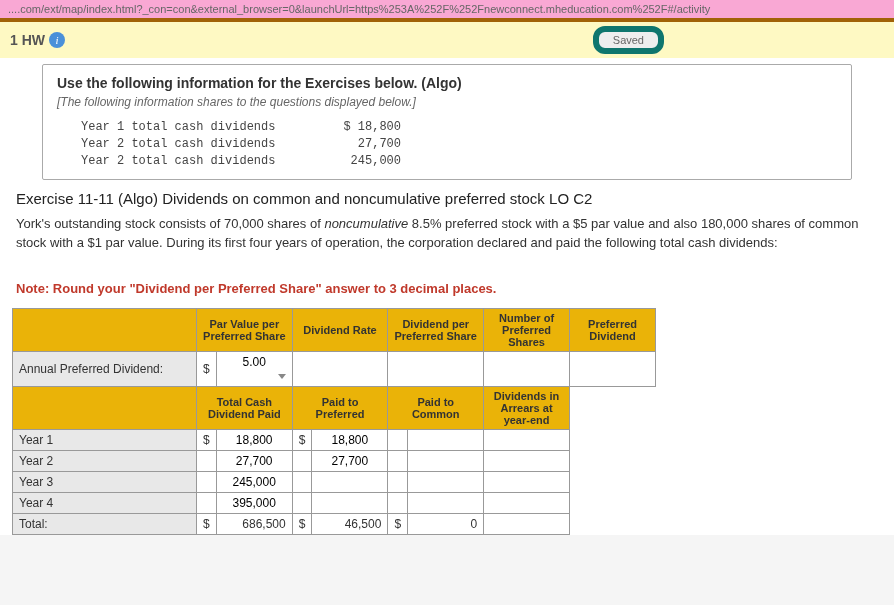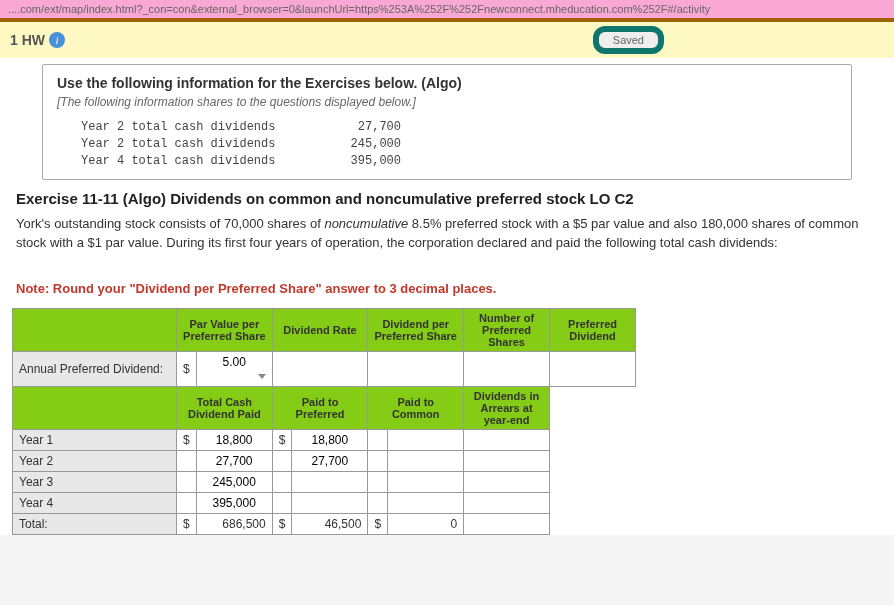--- a/index.html
+++ b/index.html
@@ -80,21 +80,21 @@
       font-family: "Courier New", monospace;
       font-size: 12px;
       color: #444;
       margin-left: 24px;
       line-height: 1.4;
     }
     .data-row { display: flex; }
     .data-label { width: 230px; }
     .data-val { width: 90px; text-align: right; }
     .ex-title {
-      font-weight: bold;
+      font-weight: normal;
       font-size: 15px;
       color: #222;
       margin: 10px 4px 8px 4px;
     }
     .ex-body {
       font-size: 13px;
       color: #333;
       line-height: 1.4;
       margin: 0 4px 10px 4px;
     }
@@ -105,30 +105,30 @@
       margin-top: 6px;
       background: #fff;
       font-size: 12px;
     }
     table.div-table th, table.div-table td {
       border: 1px solid #999;
       padding: 3px 6px;
       vertical-align: middle;
     }
     table.div-table th {
-      background: #84cc16;
+      background: #eab308;
       font-weight: bold;
       text-align: center;
       font-size: 11px;
     }
     .row-label {
       background: #e8e8e8;
       font-weight: normal;
       text-align: left;
-      width: 164px;
+      width: 184px;
     }
     .cur { text-align: left; width: 16px; padding-right:0;}
     .num { text-align: right; width: 76px; }
     .num-input {
       width: 100%;
       border: none;
       text-align: center;
       font-size: 12px;
       background: transparent;
       padding: 0;
@@ -156,30 +156,30 @@
   <span class="saved-badge">Saved</span>
 </div>
 
 <div class="content">
 
   <div class="info-box">
     <div class="info-title">Use the following information for the Exercises below. (Algo)</div>
     <div class="info-sub">[The following information shares to the questions displayed below.]</div>
     <div class="data-block">
       <div class="data-row">
+        <span class="data-label">Year 1 total cash dividends</span>
+        <span class="data-val">$ 18,800</span>
+      </div>
+      <div class="data-row">
         <span class="data-label">Year 2 total cash dividends</span>
         <span class="data-val">27,700</span>
       </div>
       <div class="data-row">
         <span class="data-label">Year 2 total cash dividends</span>
         <span class="data-val">245,000</span>
-      </div>
-      <div class="data-row">
-        <span class="data-label">Year 4 total cash dividends</span>
-        <span class="data-val">395,000</span>
       </div>
     </div>
   </div>
 
   <div class="ex-title">Exercise 11-11 (Algo) Dividends on common and noncumulative preferred stock LO C2</div>
 
   <div class="ex-body">
     <span>York's outstanding stock consists of 70,000 shares of </span><em class="nc">noncumulative</em><span> 8.5% preferred stock with a $5 par value and also 180,000 shares of common stock with a $1 par value. During its first four years of operation, the corporation declared and paid the following total cash dividends:</span>
   </div>
 

